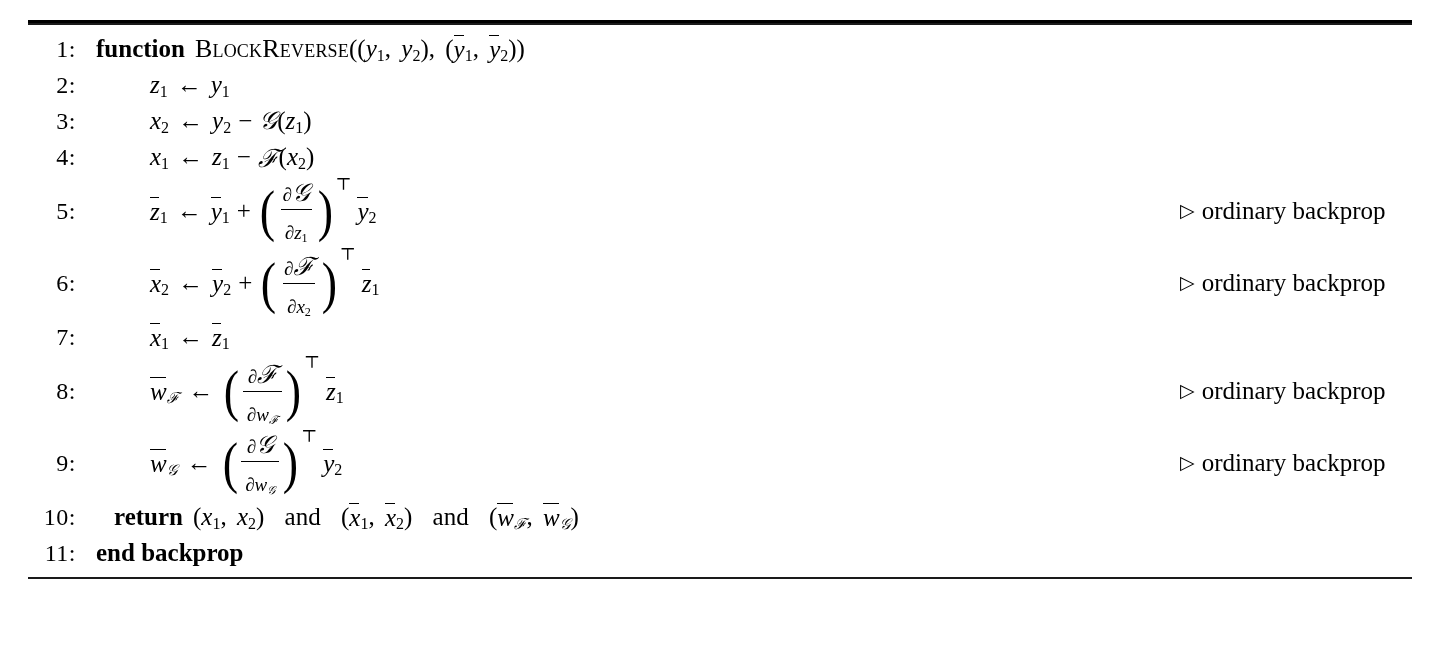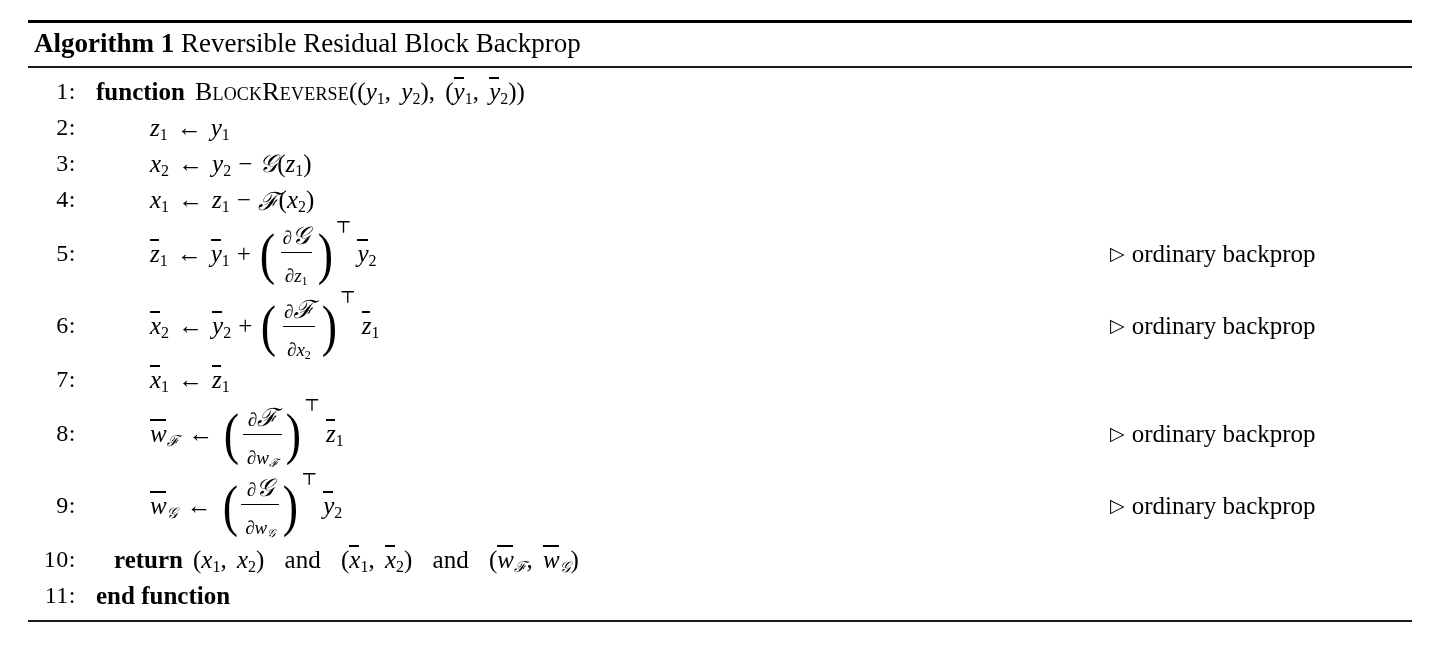--- a/index.html
+++ b/index.html
@@ -177,42 +177,38 @@
     font-size: 17px;
     align-self: flex-start;
     margin-top: -4px;
     margin-left: 1px;
     margin-right: 6px;
   }
 
   
   .comment {
     position: absolute;
-    left: 1082px;
+    left: 1152px;
     white-space: nowrap;
     font-size: 25px;
     font-style: normal;
   }
   .tri {
     font-size: 19px;
     padding-right: 7px;
     vertical-align: 2px;
   }
 </style>
 </head>
 <body>
 
 <div class="algorithm">
 
   <div class="rule-top"></div>
 
-  <div class="title-row">
-    <span class="title-label">Algorithm 1</span>
-    <span class="title-text">Reversible Residual Block Backprop</span>
-  </div>
 
   <div class="rule-mid"></div>
 
   <div class="body">
 
     <div class="line">
       <span class="lineno">1:</span>
       <span class="content">
         <span class="kw">function</span>
         <span class="op tight"></span>
@@ -374,20 +370,20 @@
         <span class="op">&nbsp;</span><span>and</span><span class="op">&nbsp;</span>
         <span class="m up">(</span><span class="m ov">x</span><span class="m"><sub>1</sub></span><span class="comma">,</span>&nbsp;<span class="m ov">x</span><span class="m"><sub>2</sub></span><span class="m up">)</span>
         <span class="op">&nbsp;</span><span>and</span><span class="op">&nbsp;</span>
         <span class="m up">(</span><span class="m ov">w</span><span class="m"><sub><span class="cal">ℱ</span></sub></span><span class="comma">,</span>&nbsp;<span class="m ov">w</span><span class="m"><sub><span class="cal">𝒢</span></sub></span><span class="m up">)</span>
       </span>
     </div>
 
     <div class="line">
       <span class="lineno">11:</span>
       <span class="content">
-        <span class="kw">end function</span>
+        <span class="kw">end backprop</span>
       </span>
     </div>
 
   </div>
 
   <div class="rule-bottom"></div>
 </div>
 
 </body></html>

